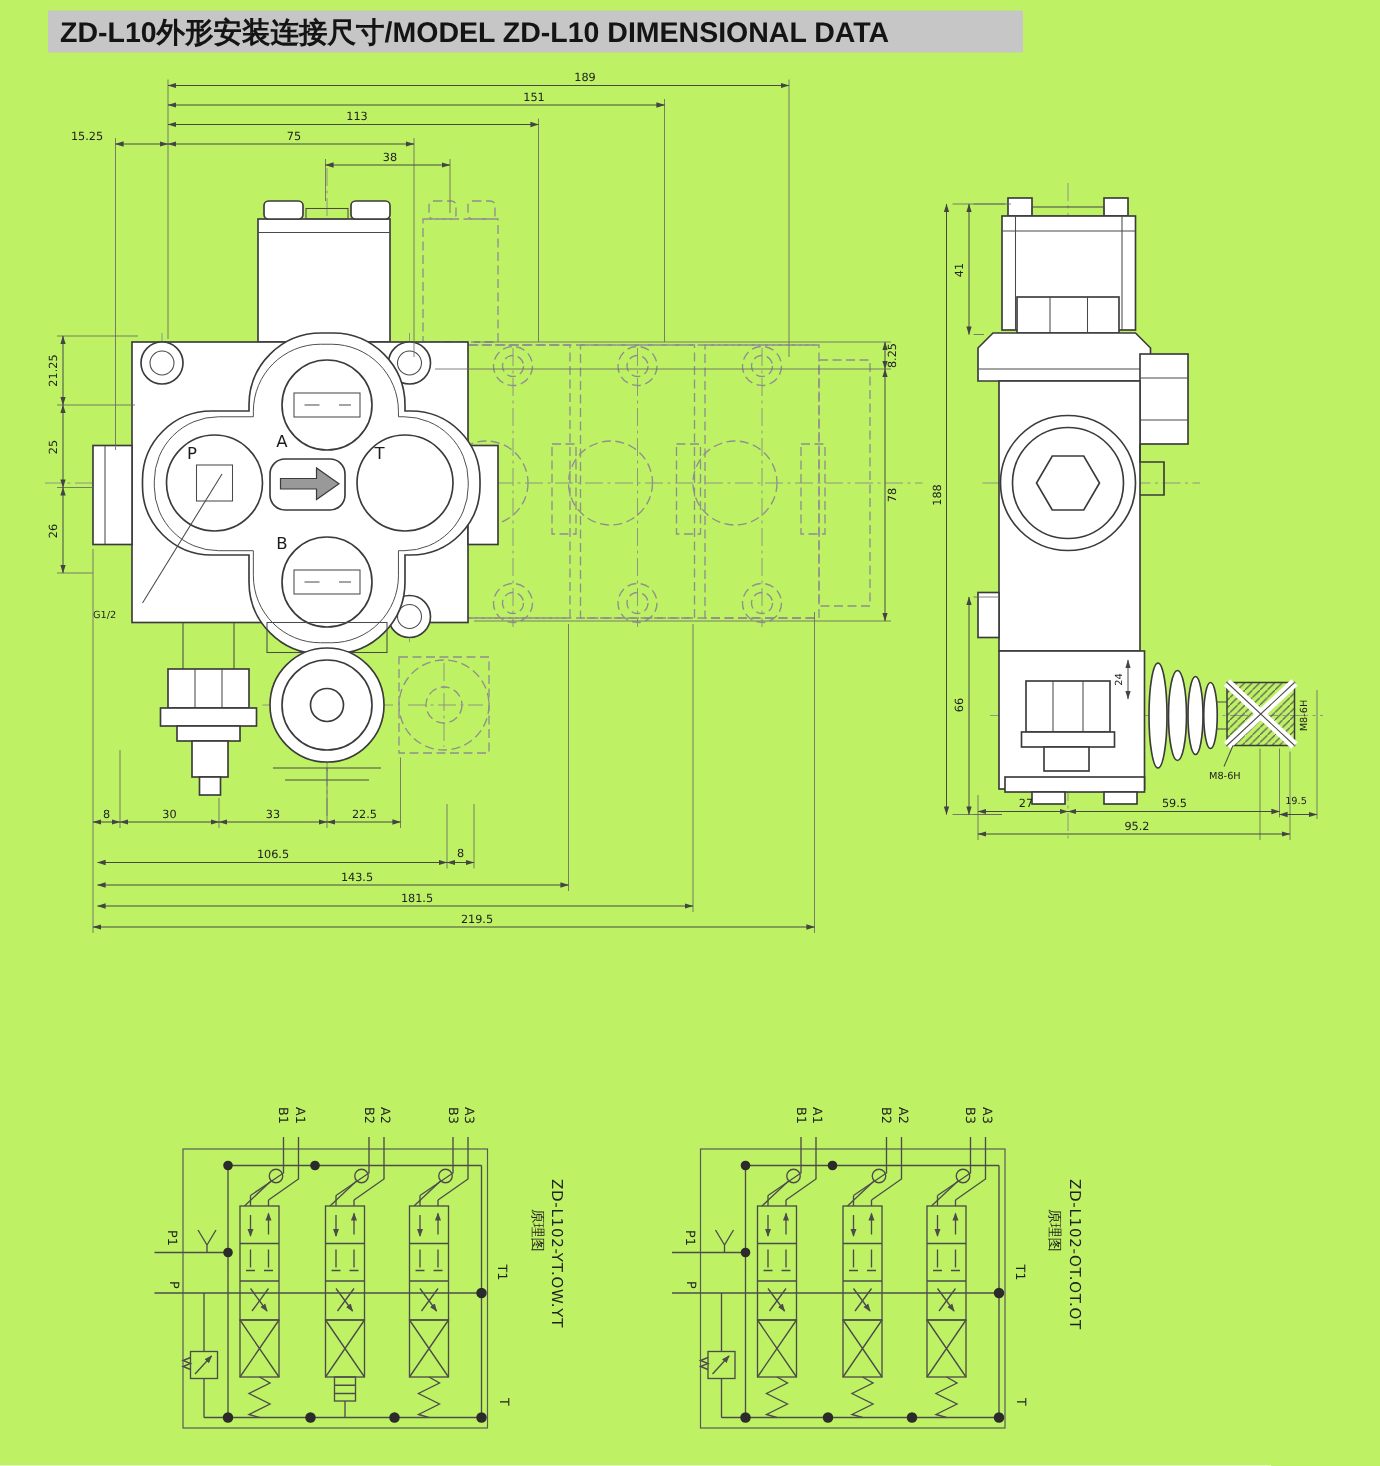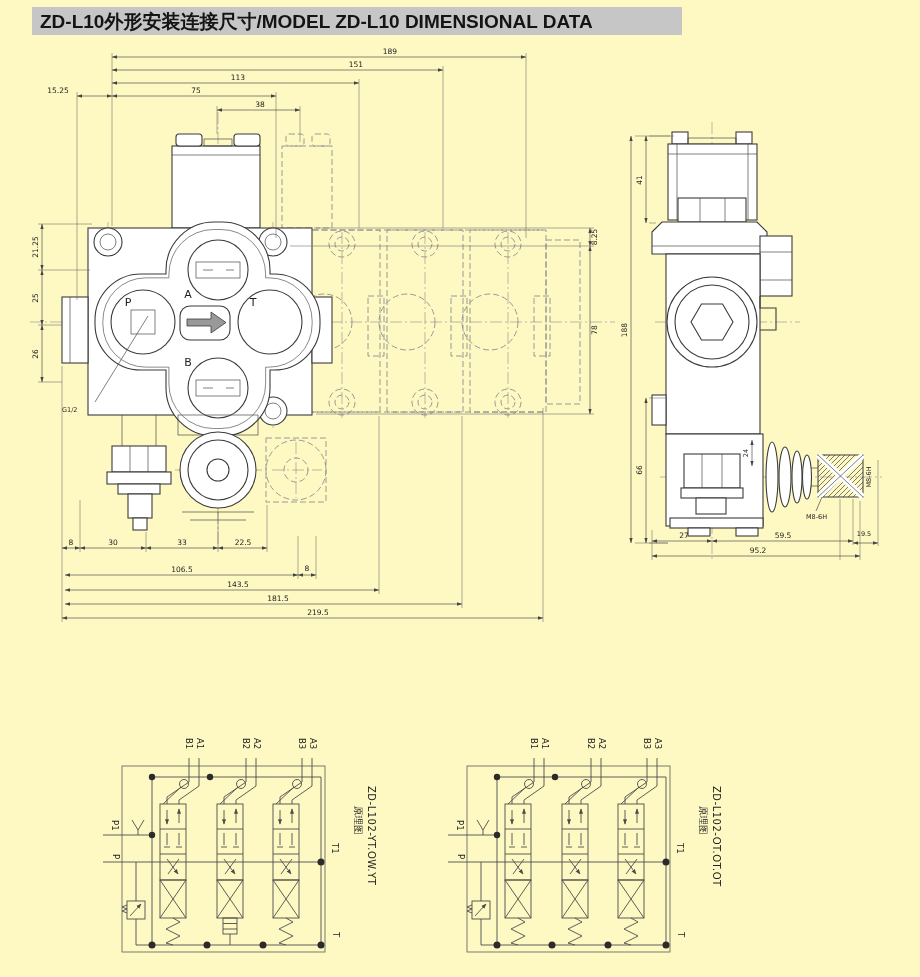--- a/index.html
+++ b/index.html
@@ -1,16 +1,16 @@
 <!DOCTYPE html>
 <html><head>
 <meta charset="utf-8">
 <style>
   html,body{margin:0;padding:0;background:#ffffff;}
-  .page{position:relative;width:920px;height:977px;background:#fef9c3;overflow:hidden;
+  .page{position:relative;width:920px;height:977px;background:#bef264;overflow:hidden;
         font-family:"Liberation Sans", sans-serif;}
   svg text{font-family:"DejaVu Sans", sans-serif;}
   .title-text{font-family:"Liberation Sans", sans-serif;font-size:19px;font-weight:700;fill:#141414;}
   .ln{stroke:#3b3b3b;stroke-width:1.1;fill:none;}
   .thin{stroke:#4a4a4a;stroke-width:0.7;fill:none;}
   .ph{stroke:#8f8f8f;stroke-width:0.9;fill:none;stroke-dasharray:6 3;}
   .cl{stroke:#8a8a8a;stroke-width:0.6;fill:none;stroke-dasharray:12 3 2 3;}
   .dim{stroke:#444;stroke-width:0.65;fill:none;}
   .ext{stroke:#666;stroke-width:0.55;fill:none;}
   .dt{font-size:7.5px;fill:#222;}

